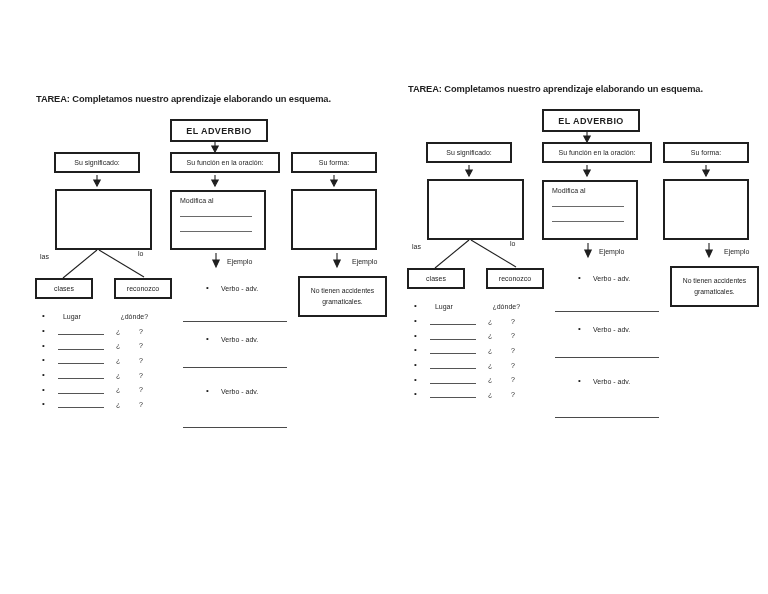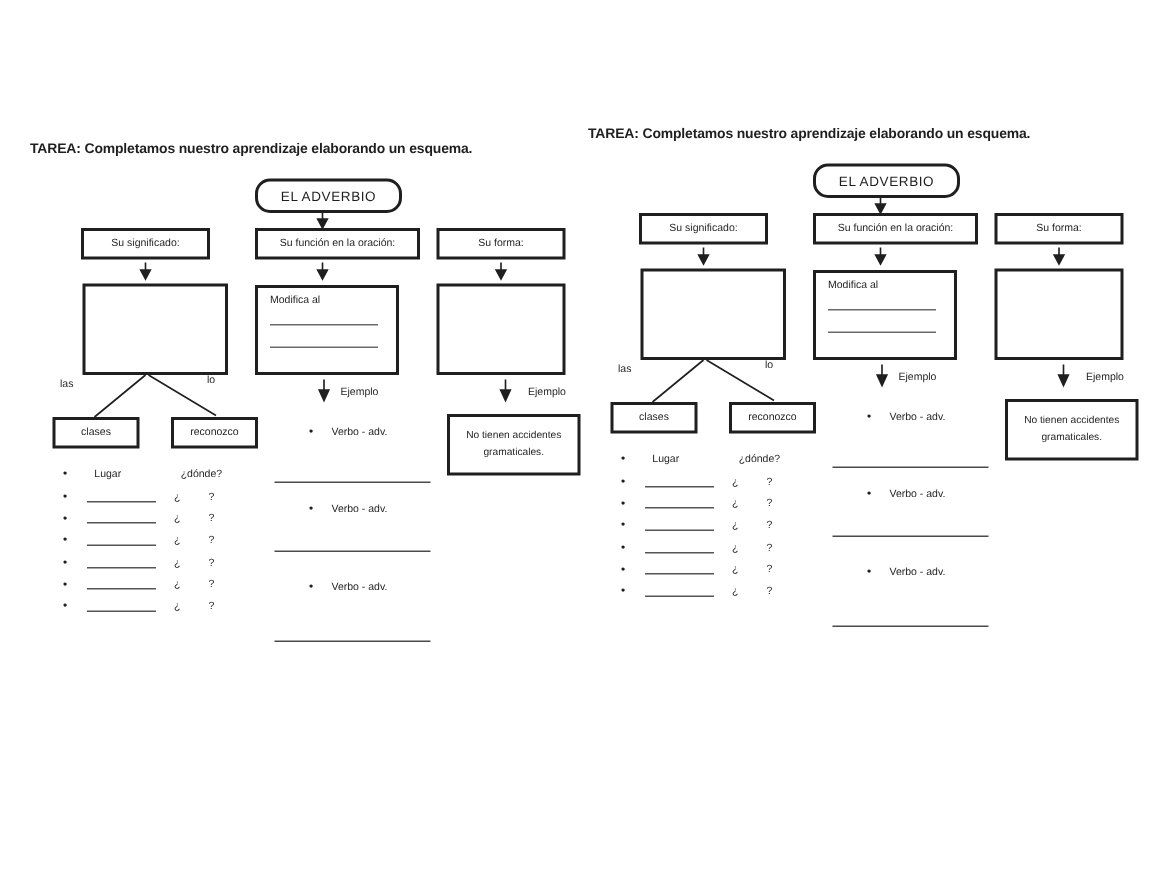--- a/index.html
+++ b/index.html
@@ -12,33 +12,33 @@
     color: var(--ink, #1f1f1f);
   }
   .diagram {
     position: absolute;
     width: 372px; height: 342px;
   }
   #diagram-left  { left: 16px;  top: 90px; }
   #diagram-right { left: 388px; top: 80px; }
 
   .tarea {
-    position: absolute; left: 4px; top: 4px; margin: 0;
+    position: absolute; left: 20px; top: 4px; margin: 0;
     font-size: 9.3px; font-weight: bold; letter-spacing: -0.1px;
     white-space: nowrap;
   }
   .bx {
     position: absolute; box-sizing: border-box;
     border: 2px solid var(--ink, #1f1f1f);
     display: flex; align-items: center; justify-content: center;
     font-size: 7px; text-align: center;
   }
   .root {
     left: 154px; top: 29px; width: 98px; height: 23px;
-    border-width: 2.5px; font-weight: normal; font-size: 9px; letter-spacing: 0.4px; border-radius: 10px;
+    border-width: 2.5px; font-weight: bold; font-size: 9px; letter-spacing: 0.4px;
   }
   .hdr { top: 62px; height: 21px; }
   .significado { left: 38px;  width: 86px; }
   .funcion     { left: 154px; width: 110px; }
   .forma       { left: 275px; width: 86px; }
   .empty-left  { left: 39px;  top: 99px;  width: 97px; height: 61px; }
   .modifica {
     left: 154px; top: 100px; width: 96px; height: 60px;
     display: block; text-align: left; padding: 5px 0 0 8px;
   }

